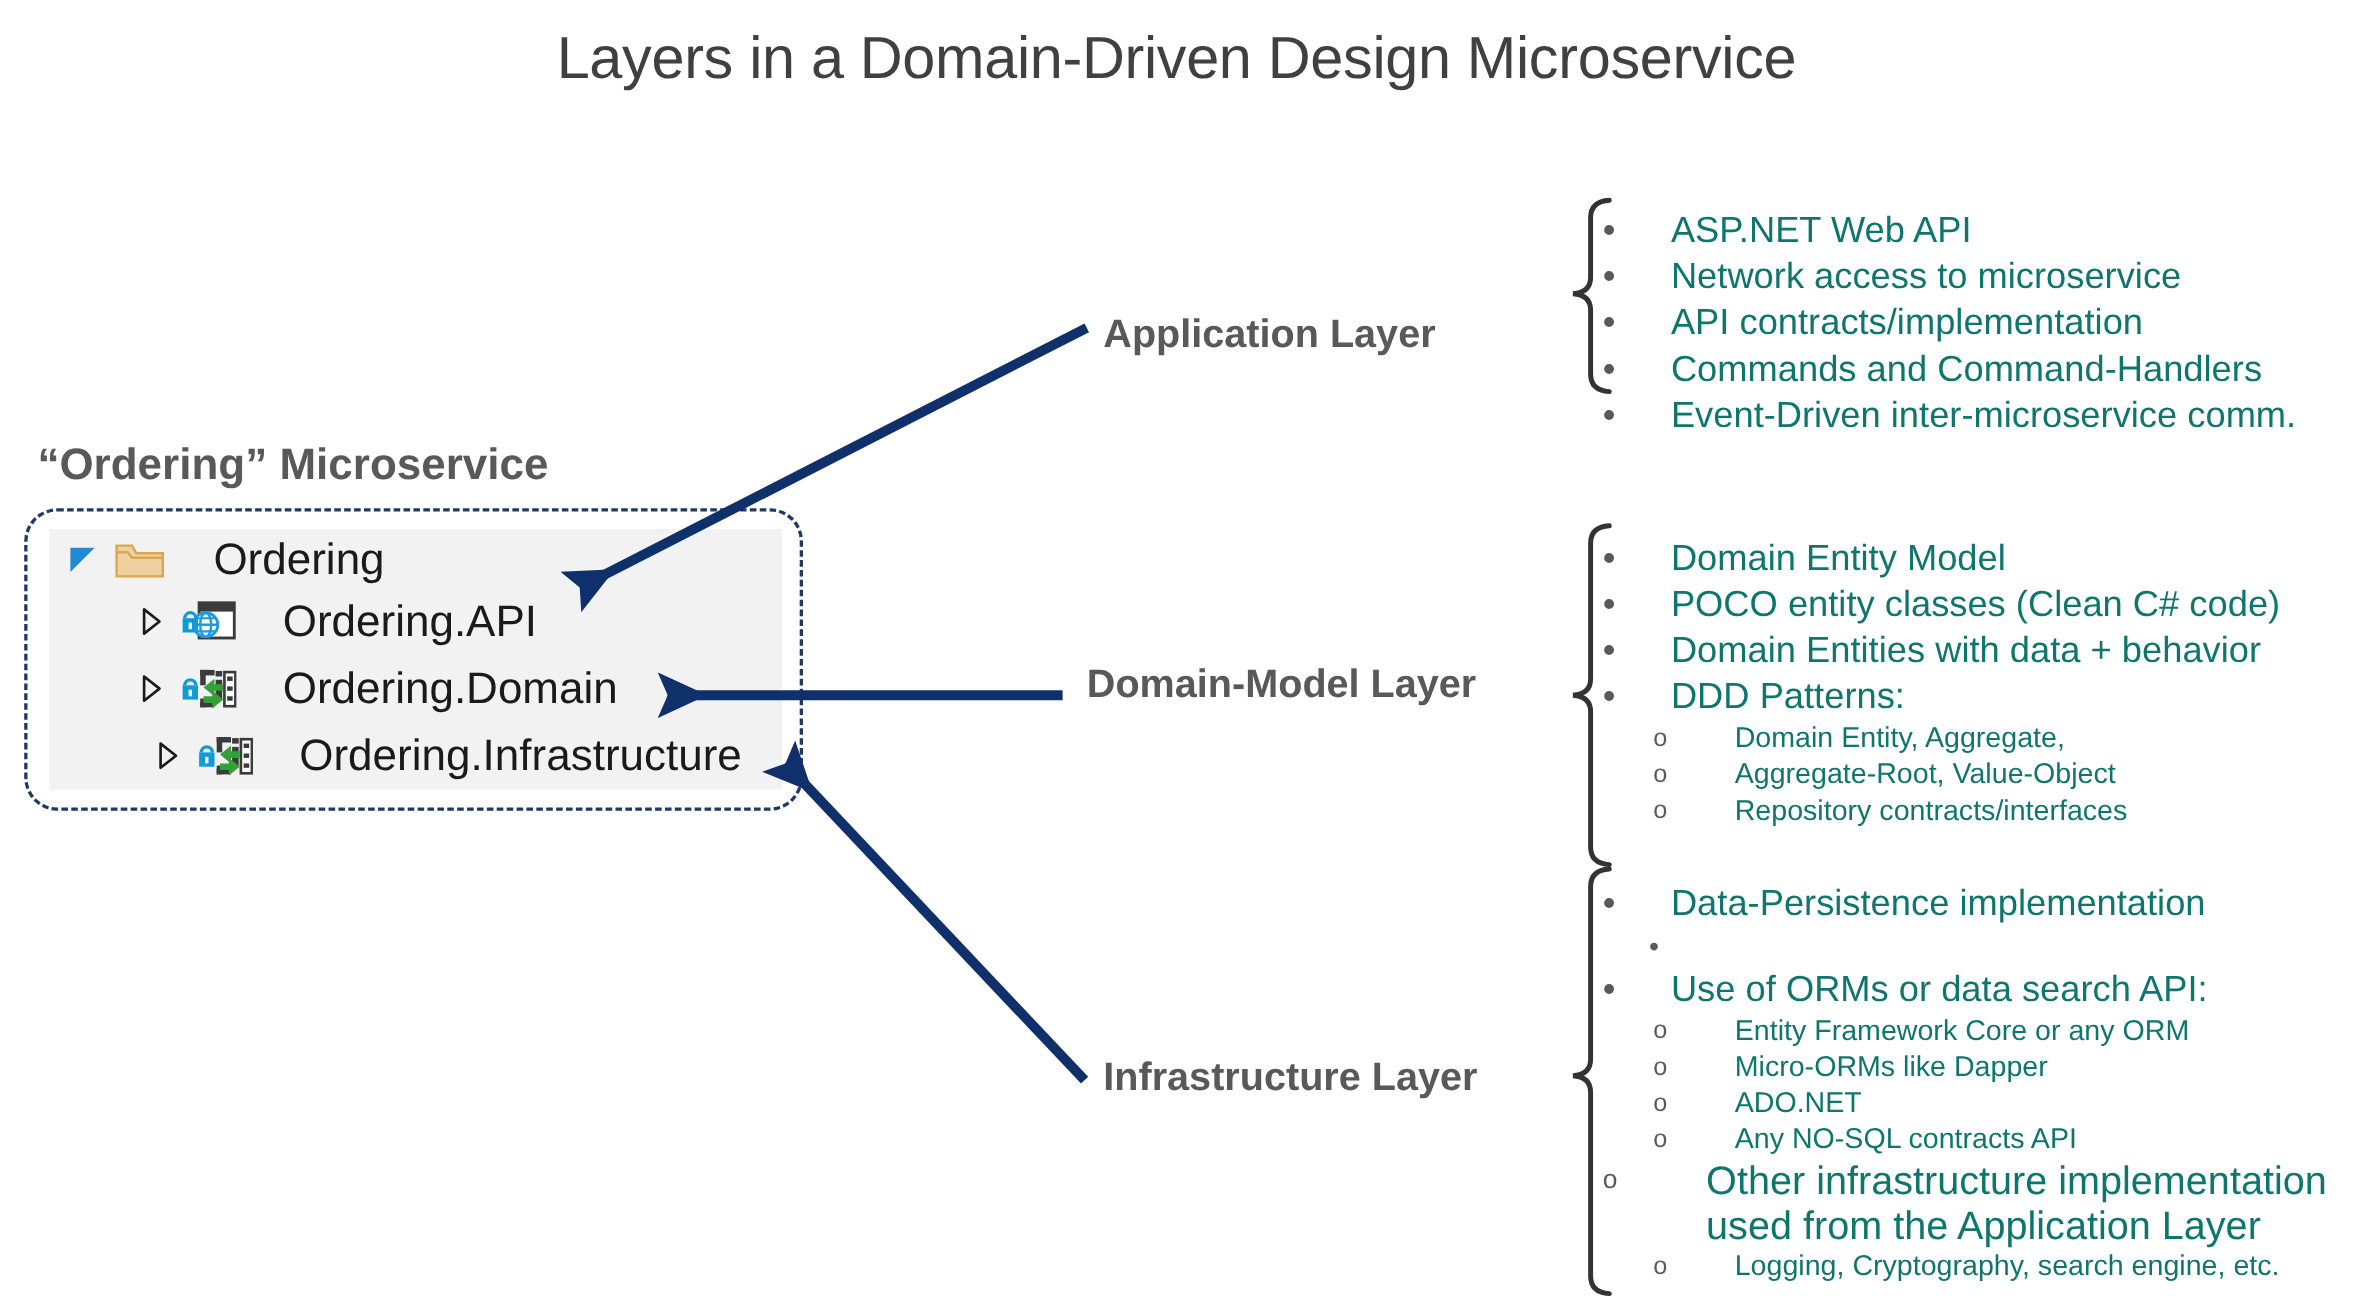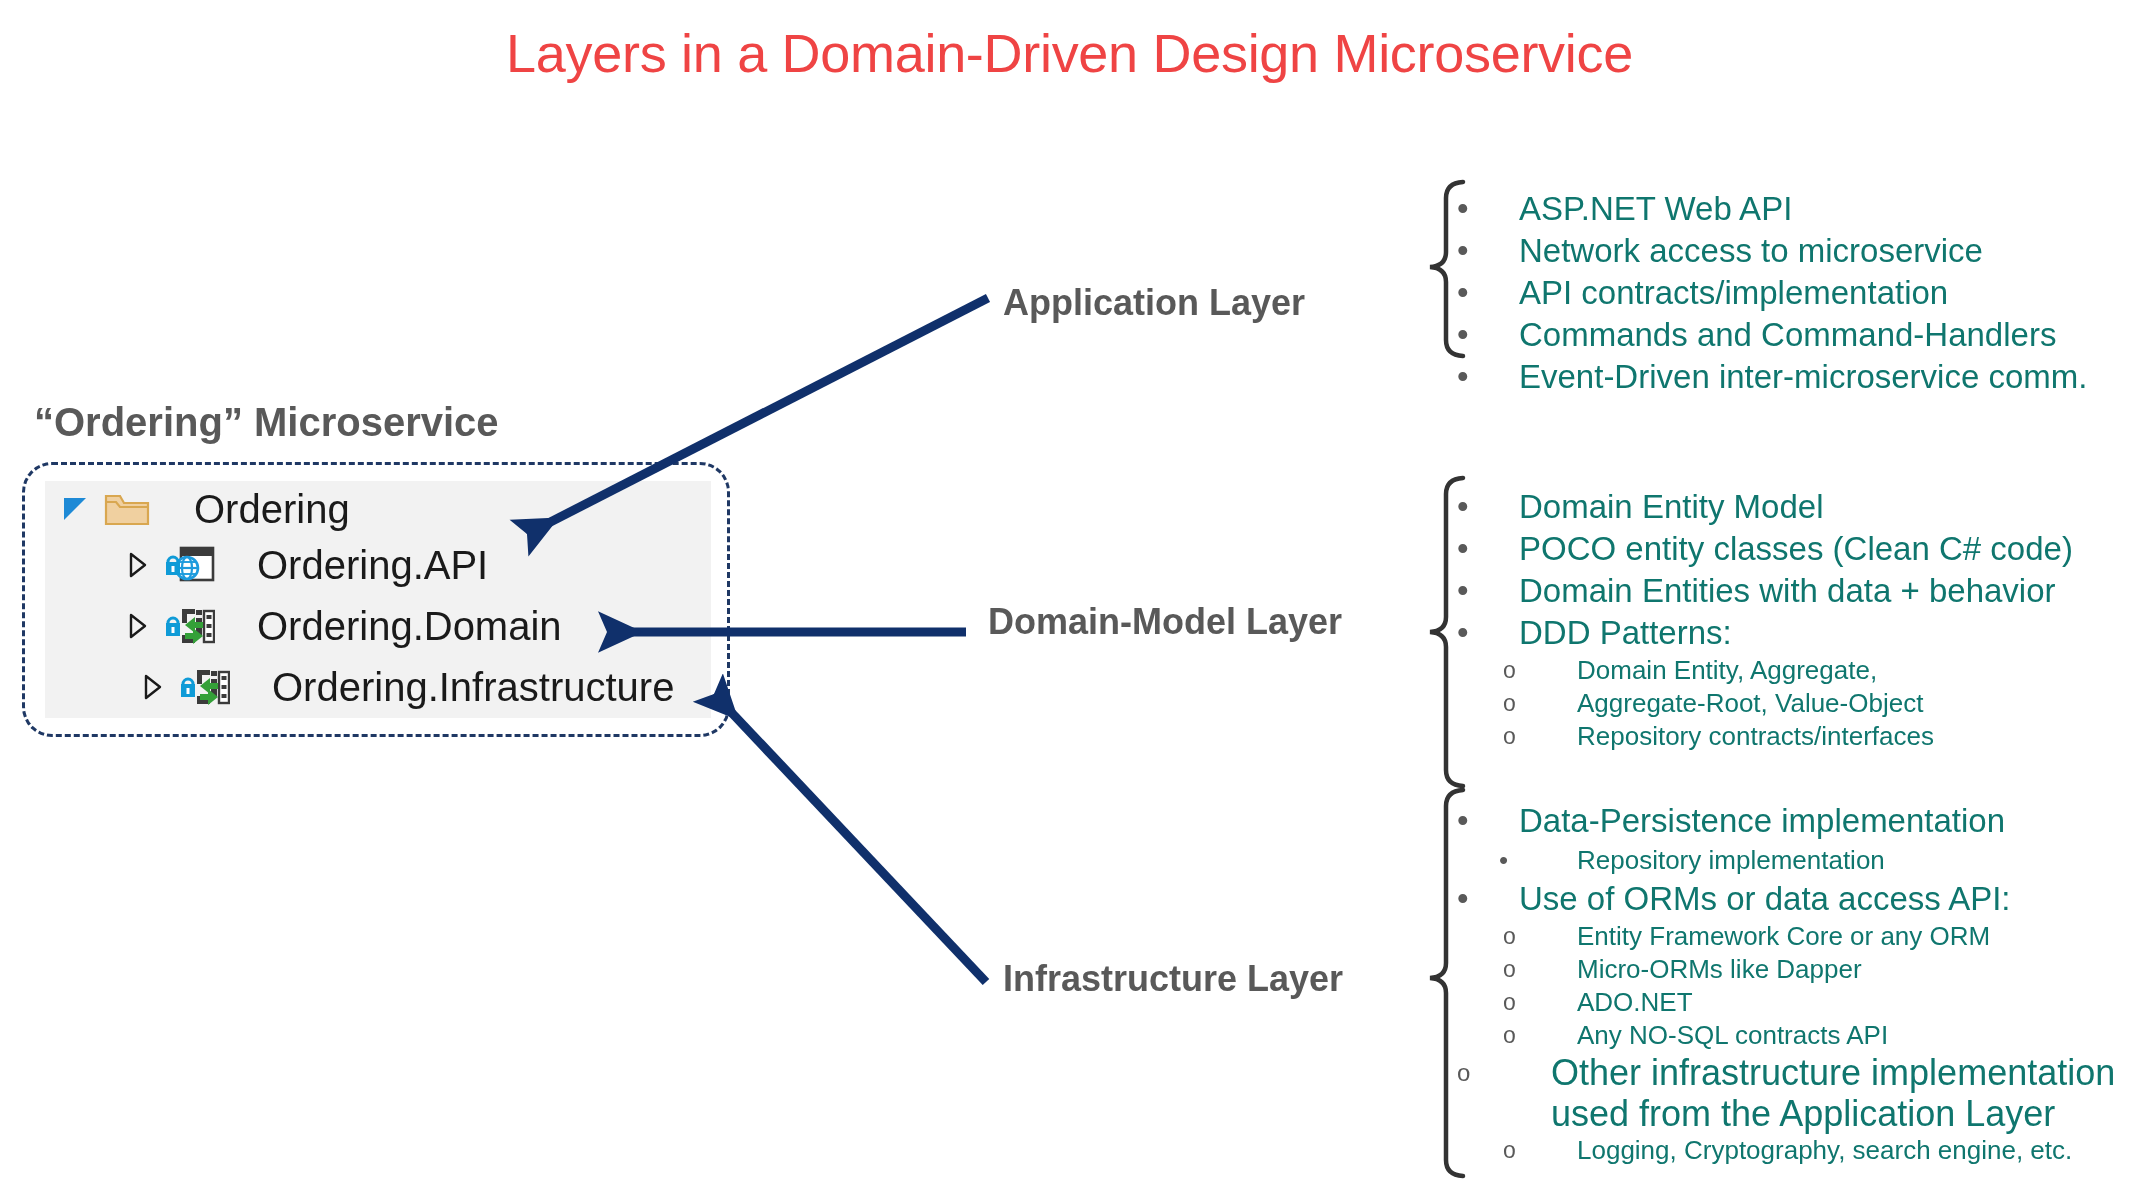--- a/index.html
+++ b/index.html
@@ -20,21 +20,21 @@
 
   
   #page-title {
     position: absolute;
     left: 0;
     top: 22px;
     width: 2139px;
     text-align: center;
     font-size: 54px;
     font-weight: 400;
-    color: #ef4444;
+    color: #404040;
     letter-spacing: -0.3px;
     white-space: nowrap;
   }
 
   
   #microservice-caption {
     position: absolute;
     left: 34px;
     top: 400px;
     font-size: 40px;
@@ -338,25 +338,24 @@
         <span class="btext">Repository contracts/interfaces</span>
       </div>
     </div>
   <div class="bullet-group" id="group-infrastructure">
       <div class="bullet lvl1">
         <span class="marker">•</span>
         <span class="btext">Data-Persistence implementation</span>
       </div>
       <div class="bullet lvl2dot">
         <span class="marker">•</span>
-        <span class="btext">Repository implementation</span>
-      </div>
-      <div class="bullet lvl1">
-        <span class="marker">•</span>
-        <span class="btext">Use of ORMs or data access API:</span>
+      </div>
+      <div class="bullet lvl1">
+        <span class="marker">•</span>
+        <span class="btext">Use of ORMs or data search API:</span>
       </div>
       <div class="bullet lvl2">
         <span class="marker">o</span>
         <span class="btext">Entity Framework Core or any ORM</span>
       </div>
       <div class="bullet lvl2">
         <span class="marker">o</span>
         <span class="btext">Micro-ORMs like Dapper</span>
       </div>
       <div class="bullet lvl2">

